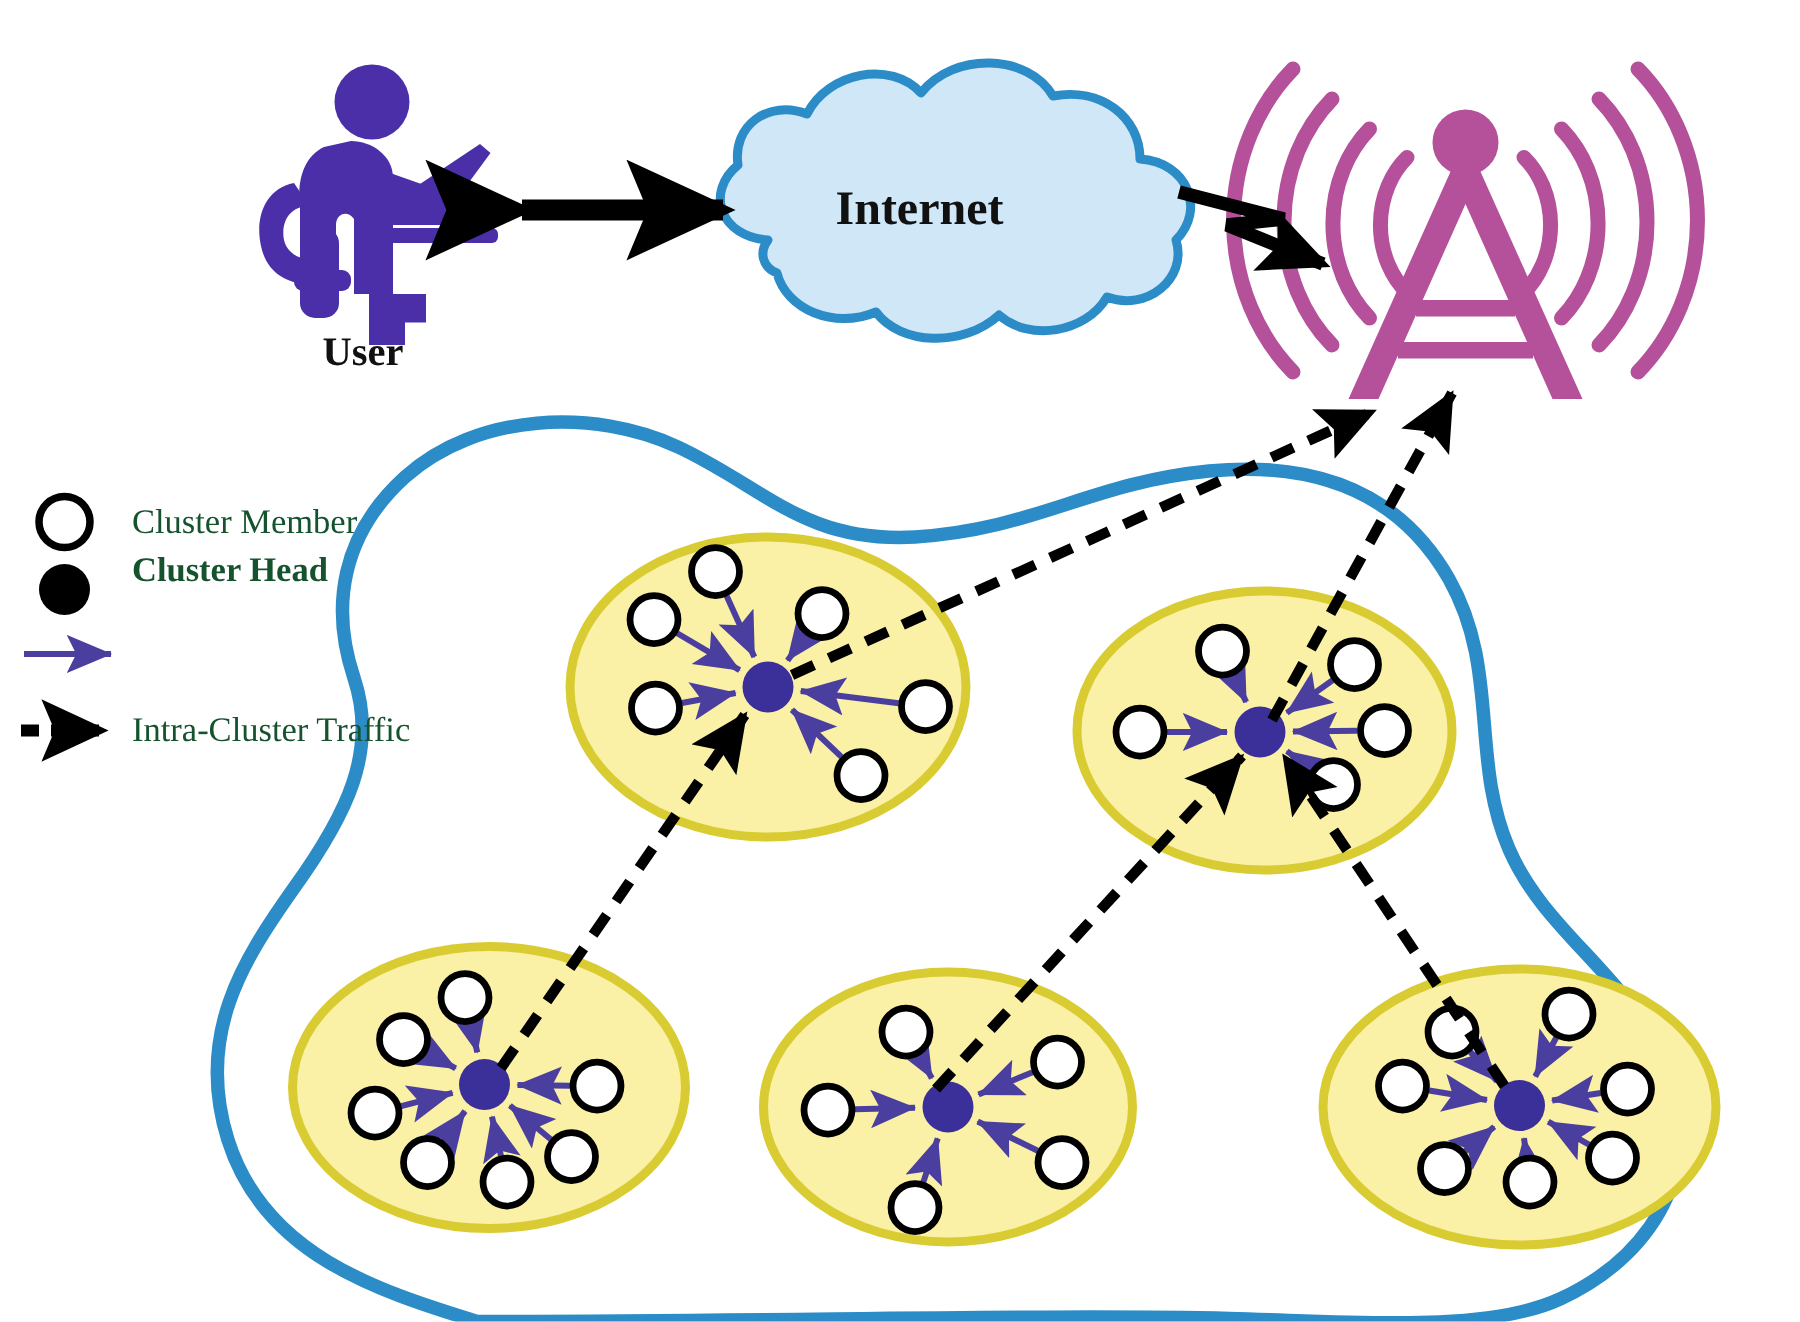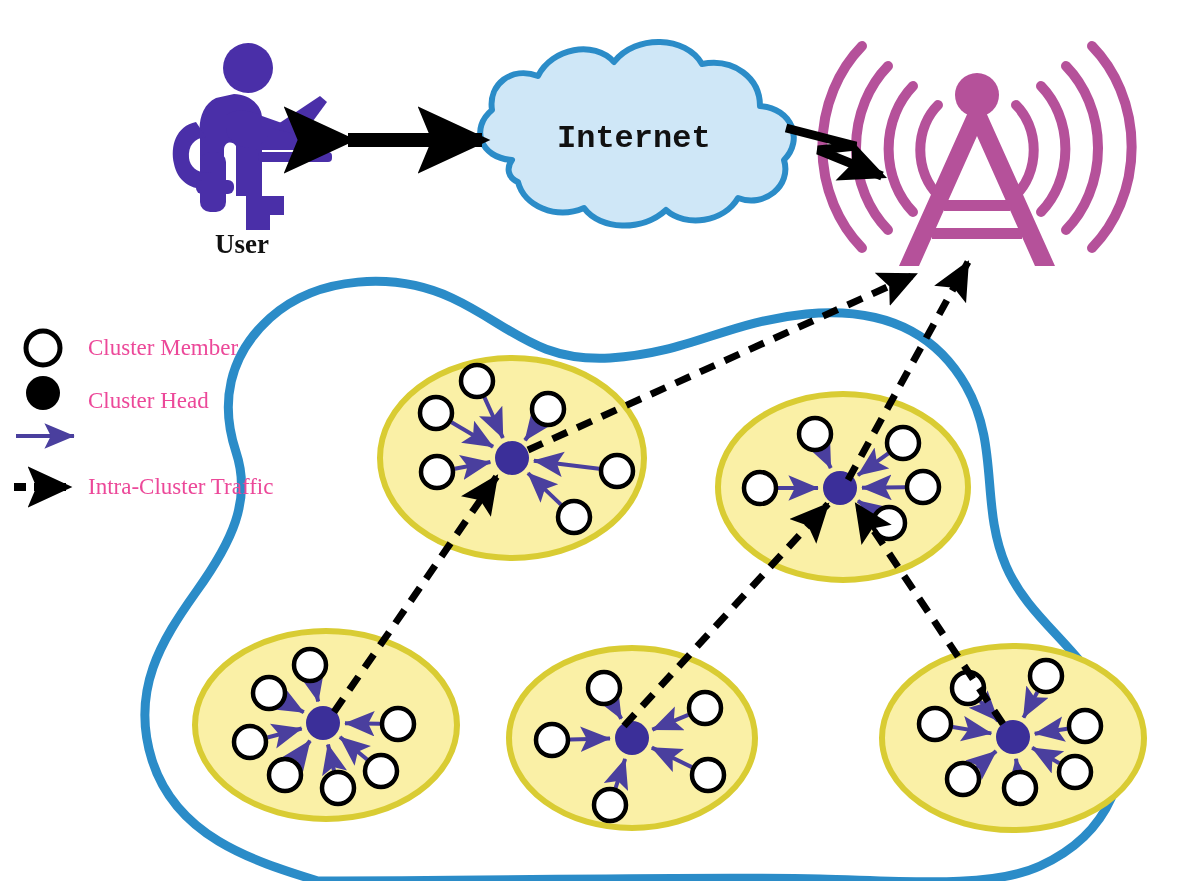--- a/index.html
+++ b/index.html
@@ -1,20 +1,20 @@
 <!DOCTYPE html>
 <html><head>
 <meta charset="utf-8">
 <style>
   html,body{margin:0;padding:0;background:#ffffff;}
   body{width:1200px;height:881px;overflow:hidden;font-family:"Liberation Serif",serif;}
   #stage{position:relative;width:1200px;height:881px;background:#fff;}
   svg.full{position:absolute;left:0;top:0;width:1200px;height:881px;}
   .lbl{position:absolute;font-family:"Liberation Serif",serif;font-weight:bold;color:#111;white-space:nowrap;}
-  .legend-text{position:absolute;font-family:"Liberation Serif",serif;font-size:23px;color:#ec4899;white-space:nowrap;}
+  .legend-text{position:absolute;font-family:"Liberation Serif",serif;font-size:23px;color:#14532d;white-space:nowrap;}
 </style>
 </head>
 <body>
 
 <div id="stage">
 
   <svg class="full" viewBox="0 0 1200 881">
     <defs>
       <marker id="mInter" markerWidth="9" markerHeight="9" refX="7.4" refY="3.2" orient="auto">
         <path d="M0,0 L7.6,3.2 L0,6.4 L1.6,3.2 Z" fill="#4a3f9e"></path>
@@ -200,20 +200,20 @@
     </g>
 
     <g>
       <circle cx="43" cy="348" r="17" fill="#fff" stroke="#000" stroke-width="5"></circle>
       <circle cx="43" cy="393" r="17" fill="#000"></circle>
       <line x1="16" y1="436" x2="74" y2="436" stroke="#4a3f9e" stroke-width="4" marker-end="url(#mInter)"></line>
       <line x1="14" y1="487" x2="70" y2="487" stroke="#000" stroke-width="8" stroke-dasharray="12 8" marker-end="url(#mIntra)"></line>
     </g>
   </svg>
 
-  <div class="lbl" style="left:215px;top:229px;font-size:27px;">User</div>
-  <div class="lbl" style="left:557px;top:120px;font-size:32px;font-family:Liberation Mono, monospace;">Internet</div>
+  <div class="lbl" style="left:215px;top:219px;font-size:27px;">User</div>
+  <div class="lbl" style="left:557px;top:120px;font-size:32px;">Internet</div>
 
   <div class="legend-text" style="left:88px;top:335px;">Cluster Member</div>
-  <div class="legend-text" style="left:88px;top:388px;">Cluster Head</div>
+  <div class="legend-text" style="left:88px;top:367px;font-weight:bold;">Cluster Head</div>
   <div class="legend-text" style="left:88px;top:474px;">Intra-Cluster Traffic</div>
 
 </div>
 
 </body></html>

